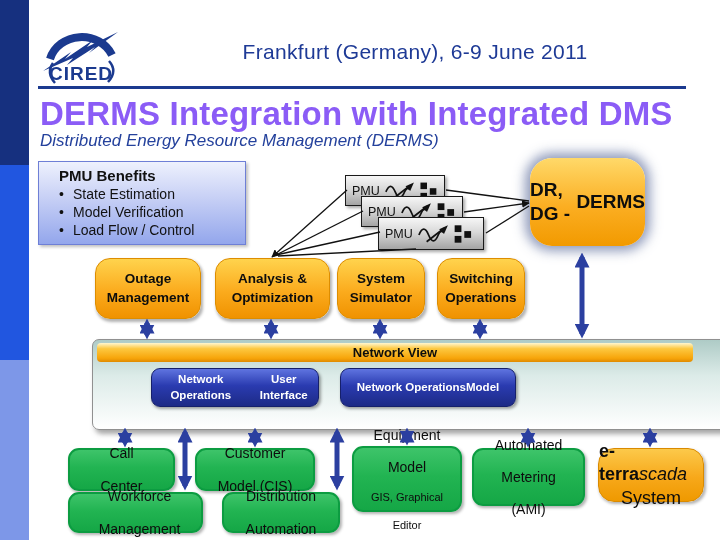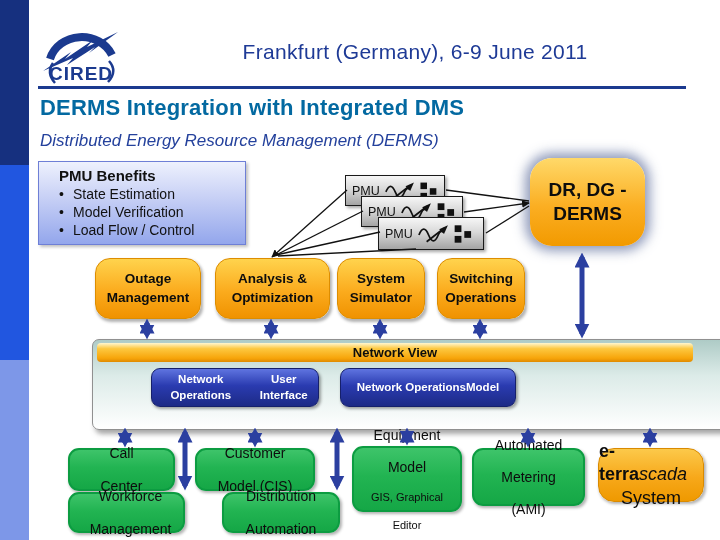--- a/index.html
+++ b/index.html
@@ -11,21 +11,21 @@
   .leftbar{position:absolute;left:0;top:0;width:29px;height:540px;}
   .leftbar .seg1{position:absolute;left:0;top:0;width:100%;height:165px;background:#16307f;}
   .leftbar .seg2{position:absolute;left:0;top:165px;width:100%;height:195px;background:#2156e0;}
   .leftbar .seg3{position:absolute;left:0;top:360px;width:100%;height:180px;background:#7d97e8;}
 
   
   .logo{position:absolute;left:40px;top:12px;width:82px;height:76px;}
   .conf-title{position:absolute;left:150px;top:40px;width:530px;text-align:center;
     font-size:21px;color:#1e3a96;letter-spacing:.3px;}
   .header-rule{position:absolute;left:38px;top:86px;width:648px;height:3px;background:#1b3a8f;}
-  .page-title{position:absolute;left:40px;top:95px;font-size:22px;font-weight:bold;color:#0369a1;letter-spacing:.2px;}
+  .page-title{position:absolute;left:40px;top:95px;font-size:33px;font-weight:bold;color:#8b5cf6;letter-spacing:.2px;}
   .page-subtitle{position:absolute;left:40px;top:131px;font-size:17px;font-style:italic;color:#24419c;}
 
   
   .pmu-benefits{position:absolute;left:38px;top:161px;width:208px;height:84px;
     background:linear-gradient(180deg,#eef1fd 0%,#c6cff5 45%,#93a6ec 100%);
     border:1.5px solid #6e7fd6;box-shadow:2px 2px 3px rgba(0,0,0,.25);
     padding:5px 20px;box-sizing:border-box;}
   .pmu-benefits .pb-title{font-size:15px;font-weight:bold;margin-bottom:1px;}
   .pmu-benefits .pb-item{font-size:14px;line-height:1.3;}
   .pmu-benefits .bullet{display:inline-block;width:14px;text-align:left;}
@@ -36,21 +36,21 @@
     border:1.5px solid #1a1a1a;box-shadow:2px 2px 3px rgba(0,0,0,.35);}
   .pmu-box .pmu-label{font-size:12.5px;color:#111;}
   #pmu1{left:345px;top:175px;width:100px;height:31px;}
   #pmu2{left:361px;top:196px;width:102px;height:31px;}
   #pmu3{left:378px;top:217px;width:106px;height:33px;}
 
   
   .derms-box{position:absolute;left:530px;top:158px;width:115px;height:88px;border-radius:22px;
     background:linear-gradient(180deg,#ffd969 0%,#fbae22 55%,#f29a00 100%);
     box-shadow:0 0 12px 5px rgba(125,138,175,.85);
-    display:flex;flex-direction:column;align-items:center;justify-content:center;
+    display:flex;align-items:center;justify-content:center;
     font-size:19px;font-weight:bold;line-height:1.25;color:#0d0d0d;}
 
   
   .app-box{position:absolute;top:258px;height:59px;border-radius:15px;
     background:linear-gradient(180deg,#ffd34d 0%,#fbab1d 55%,#f09200 100%);
     border:1px solid #dd8d00;box-shadow:1.5px 2.5px 3px rgba(0,0,0,.3);
     display:flex;flex-direction:column;align-items:center;justify-content:center;
     font-size:13.5px;font-weight:bold;line-height:1.35;color:#0d0d0d;text-align:center;}
   #app0{left:95px;width:104px;}
   #app1{left:215px;width:113px;}
@@ -77,21 +77,21 @@
   .sys-box{position:absolute;border-radius:11px;
     background:linear-gradient(180deg,#3ec46a 0%,#22b452 45%,#15a746 100%);
     border:2px solid #0c9c41;box-shadow:1.5px 2px 3px rgba(0,0,0,.3);
     display:flex;flex-direction:column;align-items:center;justify-content:center;
     font-size:14px;color:#0d0d0d;line-height:1.3;text-align:center;box-sizing:border-box;gap:14px;}
   .sys-box .sub{font-size:11px;line-height:1.2;margin-top:1px;}
   #sys-call{left:68px;top:448px;width:107px;height:43px;}
   #sys-customer{left:195px;top:448px;width:120px;height:43px;}
   #sys-equipment{left:352px;top:446px;width:110px;height:66px;}
   #sys-metering{left:472px;top:448px;width:113px;height:58px;}
-  #sys-workforce{left:68px;top:492px;width:117px;height:41px;padding-left:8px;}
+  #sys-workforce{left:68px;top:492px;width:135px;height:41px;padding-left:8px;}
   #sys-distribution{left:222px;top:492px;width:118px;height:41px;}
   .eterra-box{position:absolute;left:598px;top:448px;width:104px;height:52px;border-radius:16px;
     background:linear-gradient(180deg,#fcc94a 0%,#f7a81a 55%,#ef9900 100%);
     border:1px solid #d98a00;box-shadow:1.5px 2px 3px rgba(0,0,0,.3);
     display:flex;flex-direction:column;align-items:center;justify-content:center;
     font-size:18px;color:#0d0d0d;line-height:1.3;}
   .eterra-box .brand-b{font-weight:bold;}
   .eterra-box .brand-i{font-style:italic;}
 
   .overlay{position:absolute;left:0;top:0;width:720px;height:540px;pointer-events:none;z-index:50;}

